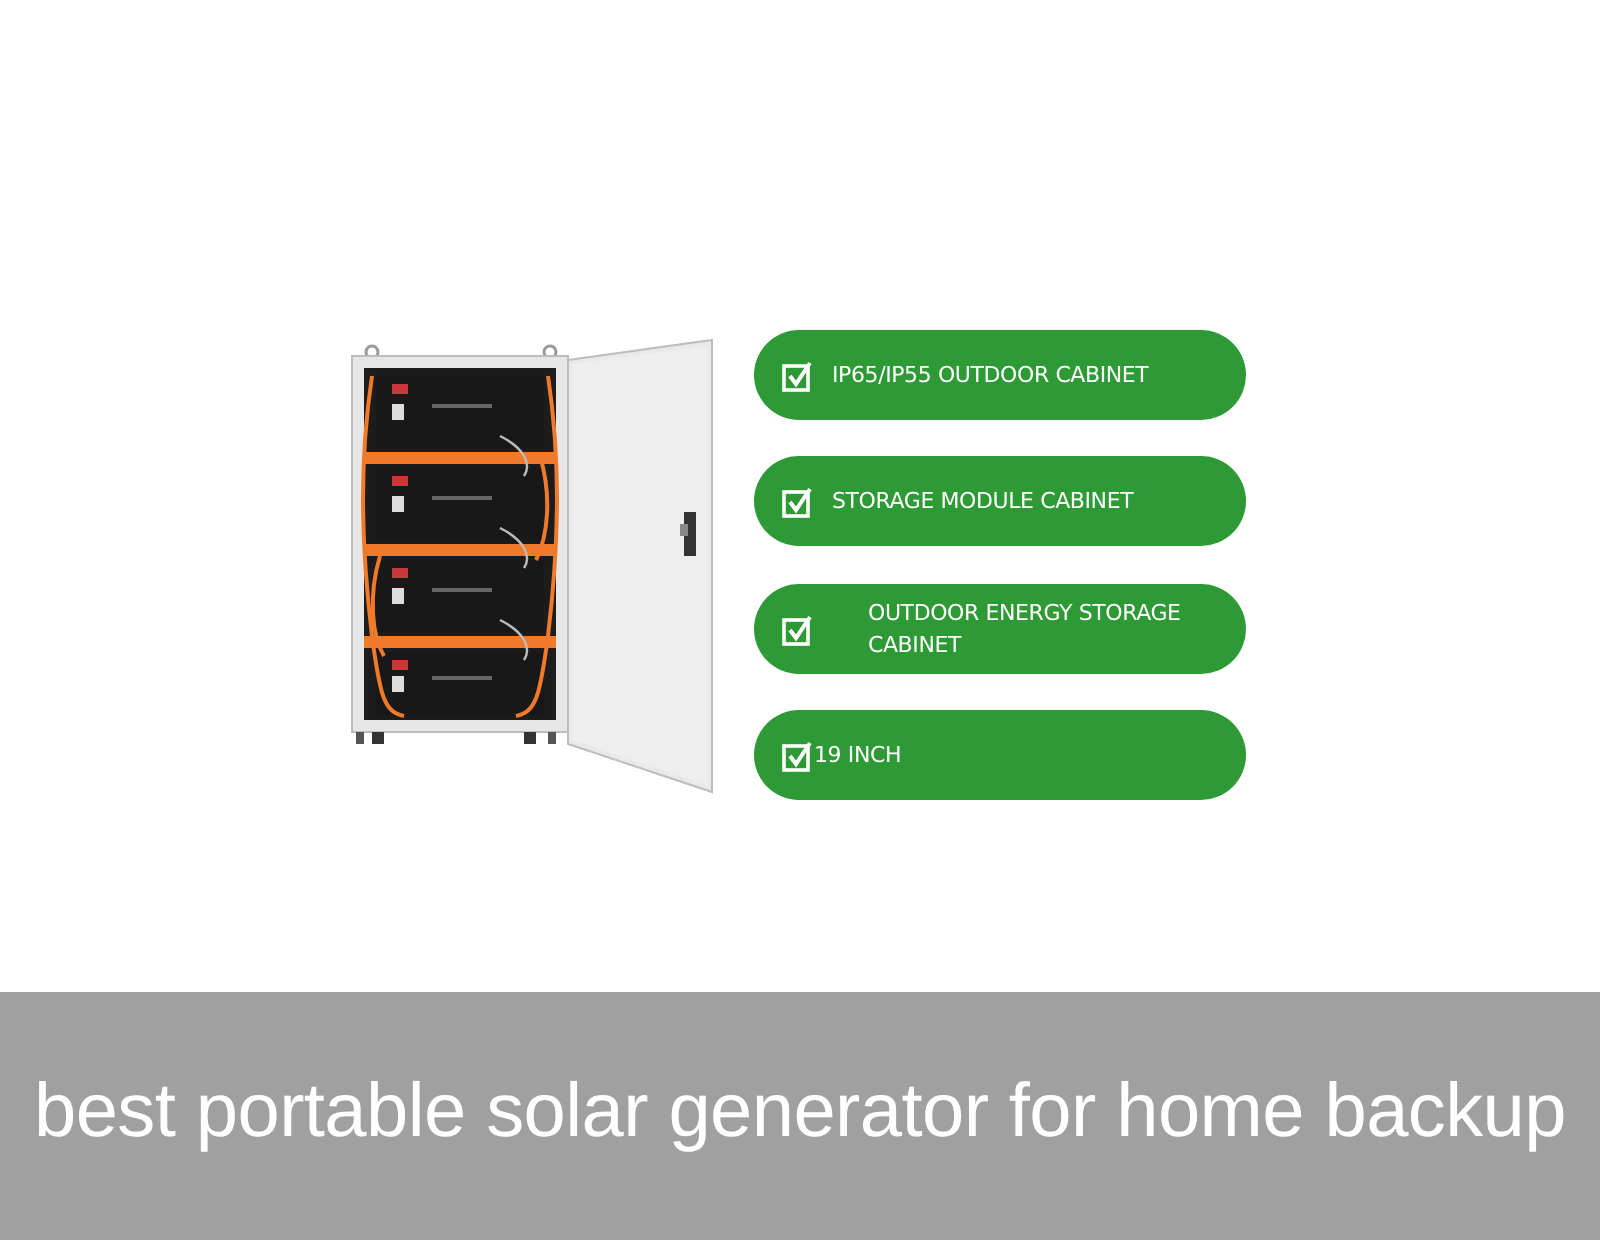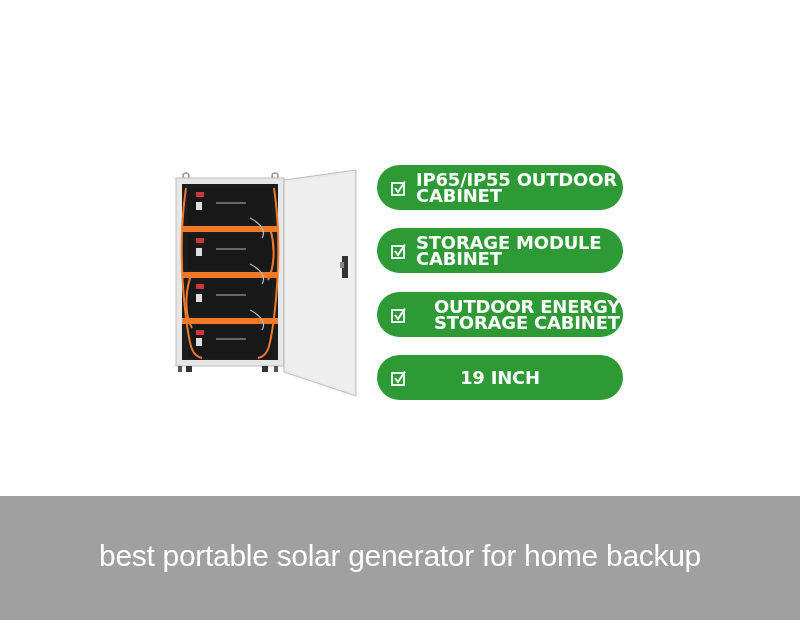--- a/index.html
+++ b/index.html
@@ -1,24 +1,24 @@
 <!DOCTYPE html>
 <html><head>
   <meta charset="utf-8">
   <style>
     html, body { margin:0; padding:0; }
     body { width:800px; height:620px; background:#ffffff; position:relative; overflow:hidden; font-family:"Liberation Sans", sans-serif; }
     .product-area { position:absolute; left:0; top:0; width:800px; height:496px; background:#ffffff; }
     .cabinet { position:absolute; left:172px; top:168px; width:190px; height:232px; }
     .pill { position:absolute; left:377px; width:246px; height:45px; border-radius:23px; background:#2e9a36; color:#ffffff; display:flex; align-items:center; box-sizing:border-box; padding-left:14px; }
     .pill .chk { width:16px; height:16px; flex:0 0 16px; }
-    .pill .txt { font-family:"DejaVu Sans", sans-serif; font-weight:bold; font-size:18px; line-height:16px; margin-left:9px; letter-spacing:-0.2px; }
-    .pill.center .txt { flex:1; text-align:center; margin-left:0; padding-right:30px; }
+    .pill .txt { font-family:"DejaVu Sans", sans-serif; font-weight:normal; font-size:11px; line-height:16px; margin-left:9px; letter-spacing:-0.2px; }
+    .pill.center .txt { flex:1; text-align:left; margin-left:0; padding-right:30px; }
     .banner { position:absolute; left:0; top:496px; width:800px; height:124px; background:#a0a0a0; display:flex; align-items:center; justify-content:center; }
-    .banner-text { color:#ffffff; font-family:"Liberation Sans", sans-serif; font-size:30px; letter-spacing:-0.3px; margin-top:-4px; }
+    .banner-text { color:#ffffff; font-family:"Liberation Sans", sans-serif; font-size:38px; letter-spacing:-0.3px; margin-top:-4px; }
   </style>
 </head>
 <body>
 
 <div class="product-area">
 
   <svg class="cabinet" viewBox="0 0 190 232" width="190" height="232">
 
     <circle cx="14" cy="8" r="3" fill="none" stroke="#999" stroke-width="1.5"></circle>
     <circle cx="103" cy="8" r="3" fill="none" stroke="#999" stroke-width="1.5"></circle>

